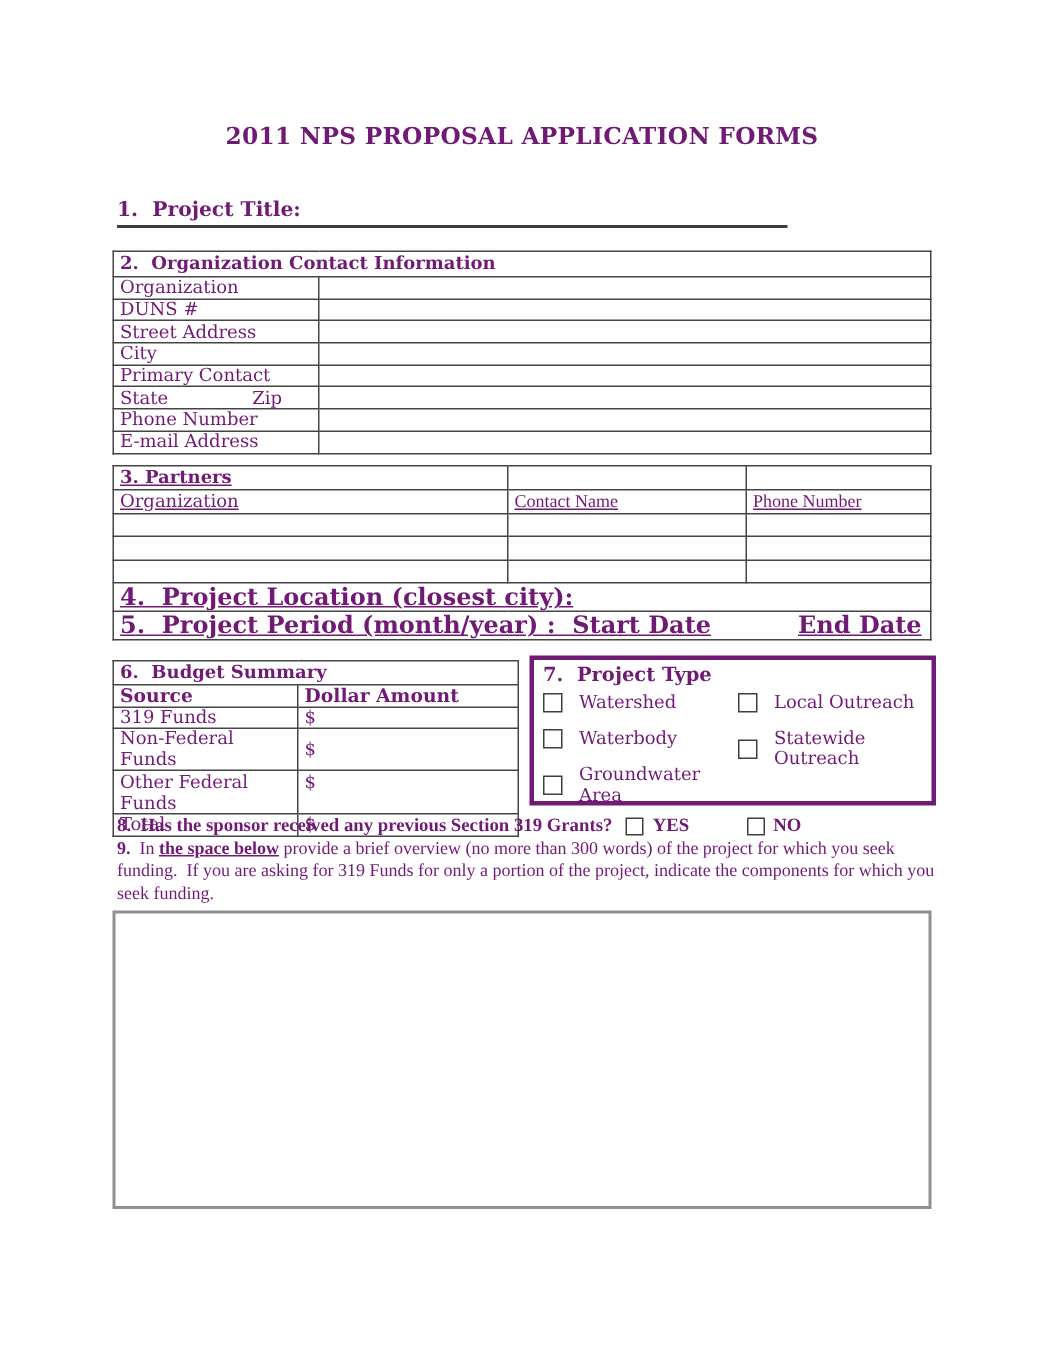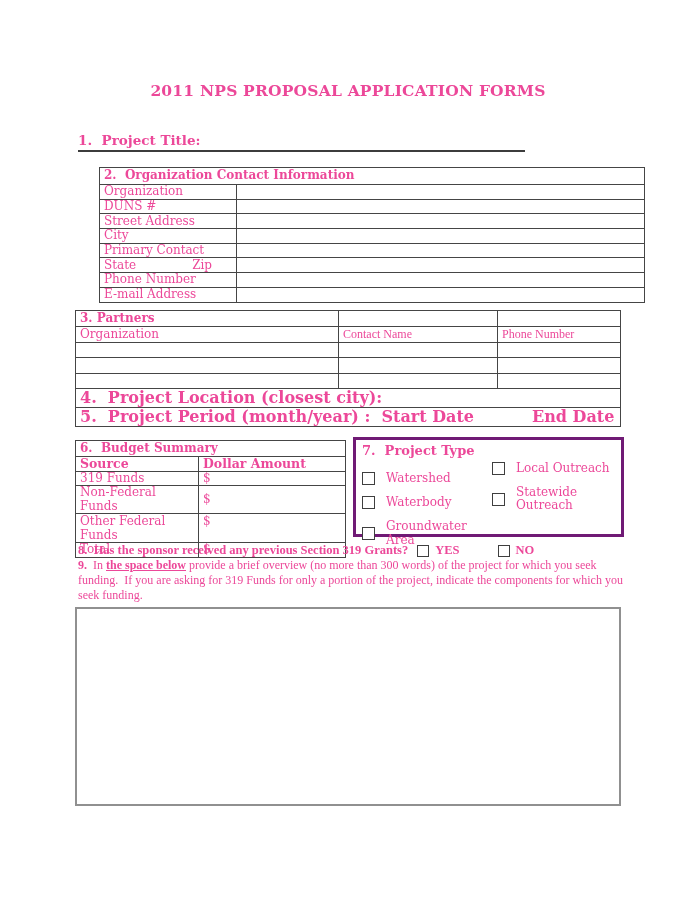--- a/index.html
+++ b/index.html
@@ -1,57 +1,57 @@
 <!DOCTYPE html>
 <html><head>
 <meta charset="utf-8">
 <style>
   html,body{margin:0;padding:0;background:#ffffff;}
   .page{
     position:relative;width:696px;height:900px;background:#ffffff;
-    font-family:"DejaVu Serif",serif;color:#ec4899;overflow:hidden;
+    font-family:"DejaVu Serif",serif;color:#701a75;overflow:hidden;
   }
   .b{font-weight:bold;}
   .u{text-decoration:underline;}
   .pre{white-space:pre-wrap;}
   .times{font-family:"Liberation Serif",serif;}
 
   .doc-title{
     position:absolute;top:81px;left:0;width:696px;text-align:center;
     font-size:15.5px;font-weight:bold;letter-spacing:.2px;
   }
   .s1-label{position:absolute;top:132px;left:78px;font-size:13.5px;font-weight:bold;}
   .s1-line{position:absolute;top:139px;left:78px;width:447px;height:11px;border-bottom:2.5px solid #3c3c3c;}
 
   table.formtable{border-collapse:collapse;table-layout:fixed;position:absolute;}
   table.formtable td{border:1px solid #454545;padding:0 4px;font-size:12px;line-height:1.12;vertical-align:middle;overflow:hidden;}
   td.hdr{font-size:13px;font-weight:bold;}
 
-  .t2{left:75px;top:167px;width:545px;margin-left:24px;}
+  .t2{left:75px;top:167px;width:545px;}
   .t2 td.hdr{height:16px;}
   .t2 td{height:13.7px;}
 
   .t3{left:75px;top:310px;width:545px;}
-  .t3 td{height:14.6px;}
+  .t3 td{height:14.6px;text-decoration:underline;}
   .t3 td.hdr{height:15px;}
   .t3 td.full{font-weight:bold;font-size:16px;height:15.2px;}
 
   .t6{left:75px;top:440px;width:270px;}
   .t6 td{height:13.4px;}
   .t6 td.hdr{height:15px;}
   .t6 td.colhead{font-weight:bold;font-size:12.5px;}
   .t6 td.tall{height:27px;vertical-align:top;padding-top:1px;}
 
   .zip-label{margin-left:56px;}
   .end-label{margin-left:58px;font-weight:bold;}
 
   .ptype-box{position:absolute;left:353px;top:437px;width:265px;height:94px;border:3px solid #701a75;}
   .ptype-header{position:absolute;top:3px;left:6px;font-size:13px;font-weight:bold;}
   .ptype-col{position:absolute;display:flex;flex-direction:column;gap:11px;}
-  .ptype-col.left{left:6px;top:32px;width:128px;}
+  .ptype-col.left{left:6px;top:22px;width:128px;}
   .ptype-col.right{left:136px;top:22px;width:126px;}
   .ptype-opt{display:flex;align-items:center;gap:11px;}
   .ptype-opt .opt-label{font-size:12px;line-height:1.1;width:95px;}
   .checkbox{flex:0 0 auto;width:13px;height:13px;border:1.5px solid #3f3f3f;background:#fff;box-sizing:border-box;}
 
   .s8-line{
     position:absolute;left:78px;top:543px;width:560px;
     display:flex;align-items:center;font-size:12.5px;font-weight:bold;
   }
   .s8-line .checkbox{width:12px;height:12px;}

